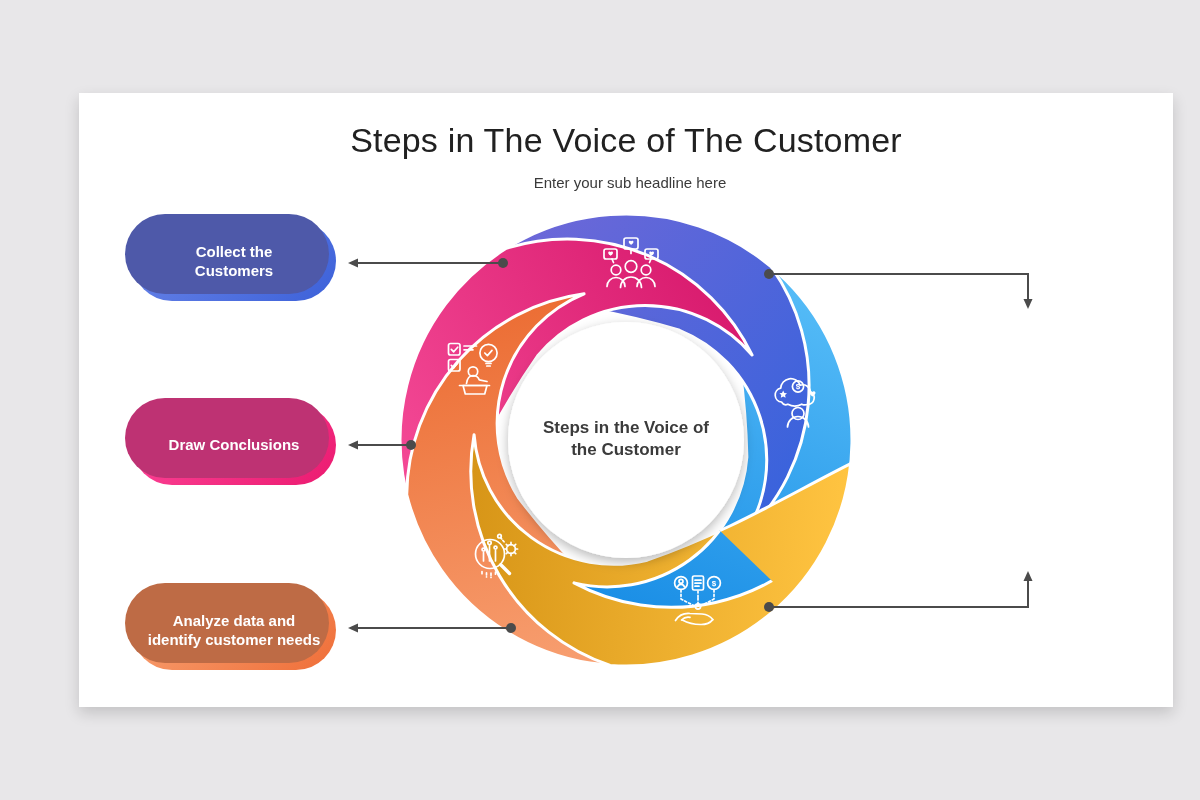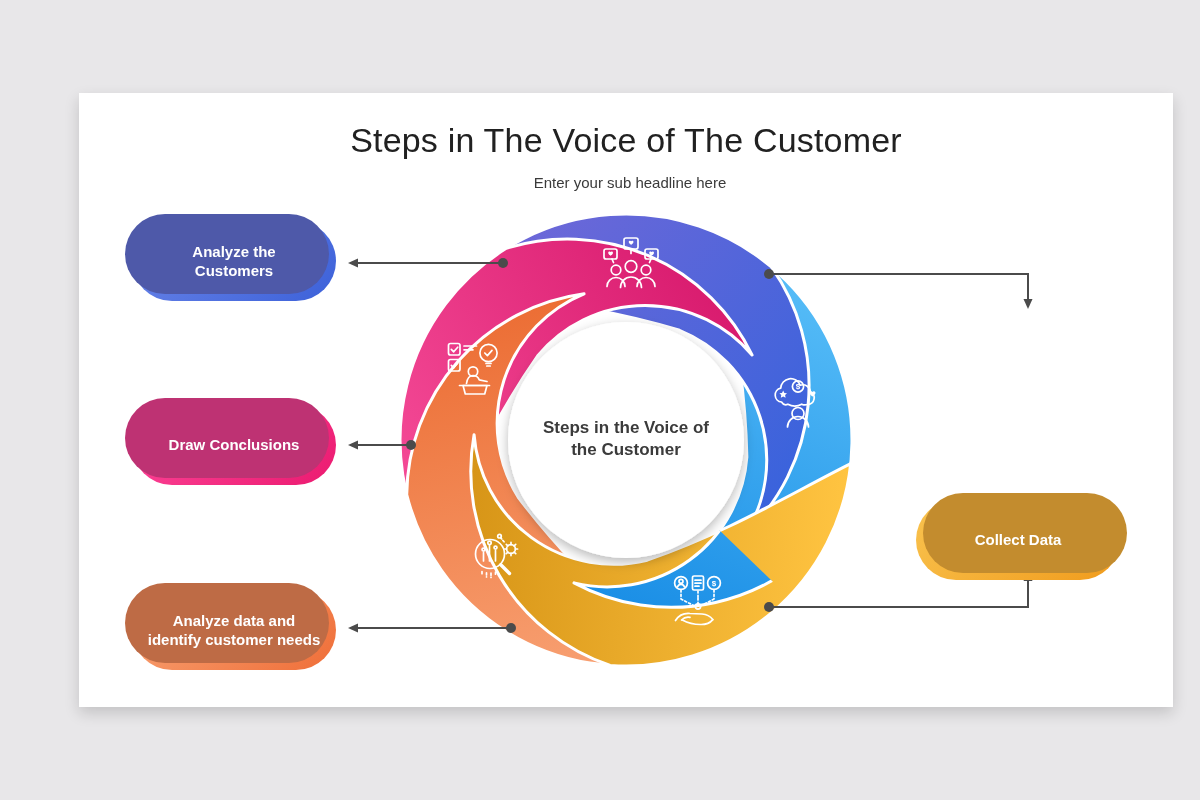--- a/index.html
+++ b/index.html
@@ -191,24 +191,21 @@
       <path class="cd" d="M322 628 l10 -4.5 v9 z"></path>
     </g>
     <g>
       <path class="cl" d="M743 607 H1002 V581"></path>
         <circle class="cd" cx="743" cy="607" r="5"></circle>
       <path class="cd" d="M1002 571 l-4.5 10 h9 z"></path>
     </g>
   </svg>
 
   <div class="pill pill--left p1">
-    <span>Analyze the Customers</span>
+    <span>Collect the Customers</span>
   </div>
   <div class="pill pill--left p3">
     <span>Analyze data and identify customer needs</span>
   </div>
   <div class="pill pill--left p2">
     <span>Draw Conclusions</span>
   </div>
-  <div class="pill pill--right p5">
-    <span>Collect Data</span>
-  </div>
 </div>
 
 </body></html>

